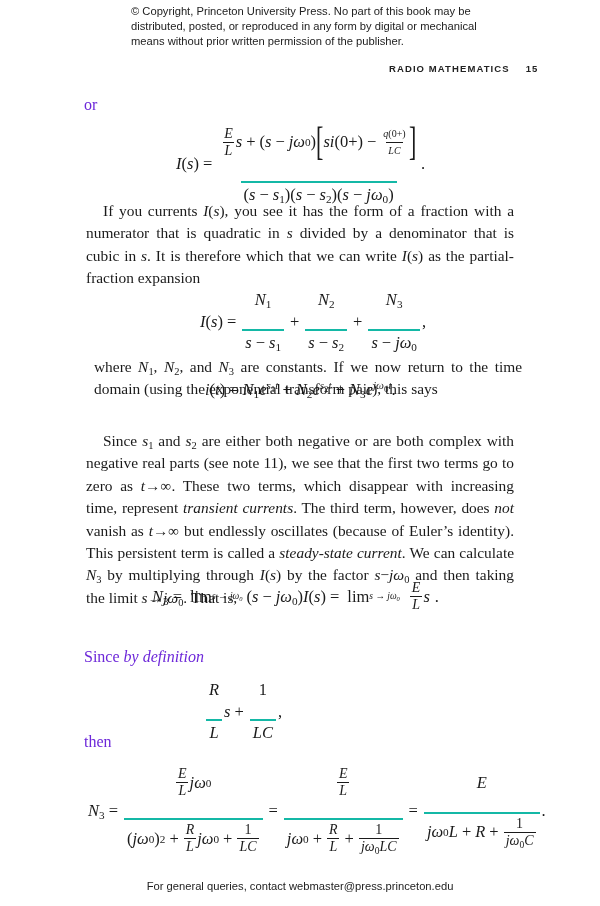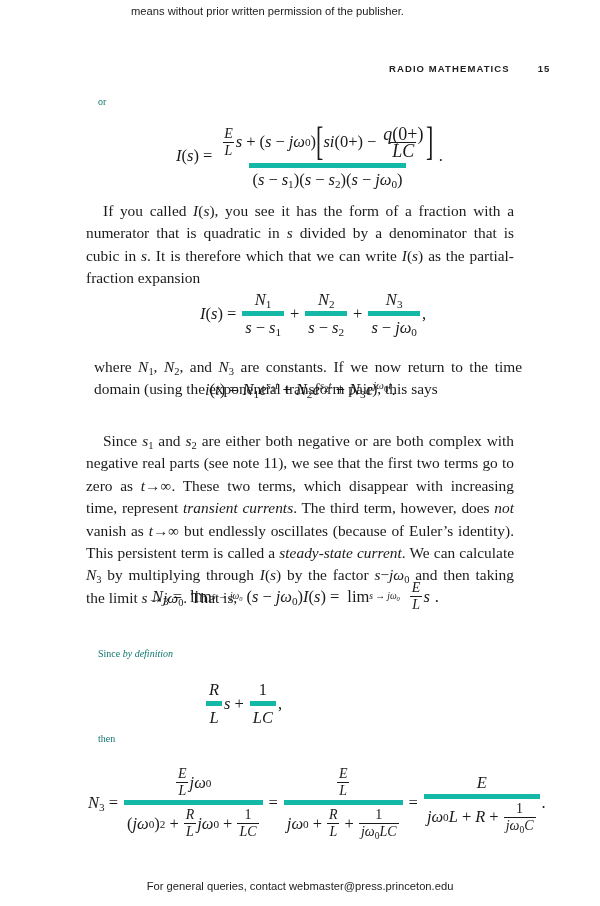--- a/index.html
+++ b/index.html
@@ -1,77 +1,79 @@
 <!DOCTYPE html>
 <html><head>
 <meta charset="utf-8">
 <style>
   html, body { margin: 0; padding: 0; background: #ffffff; }
   body { width: 600px; height: 906px; position: relative; overflow: hidden; color: #1a1a1a; }
   .sans { font-family: "Liberation Sans", sans-serif; }
   .serif { font-family: "Liberation Serif", serif; }
   .copyright { position: absolute; left: 131px; top: 4px; width: 350px; font-size: 11.2px; line-height: 15px; color: #222; }
   .running-head { position: absolute; left: 389px; top: 63px; font-size: 9.5px; letter-spacing: 1.1px; font-weight: bold; color: #222; }
-  .running-head .pno { margin-left: 28px; }
+  .running-head .pno { margin-left: 16px; }
   .para { position: absolute; left: 86px; width: 428px; font-size: 15.4px; line-height: 22.4px; text-align: justify; color: #1a1a1a; }
   .para p { margin: 0; text-indent: 17px; }
-  .plain { position: absolute; left: 98px; font-size: 10px; color: #0f766e; }
+  .plain { position: absolute; left: 84px; font-size: 16px; color: #6d28d9; }
   i, .it { font-style: italic; }
   sub { font-size: 0.68em; vertical-align: -0.3em; line-height: 0; }
   sup { font-size: 0.68em; vertical-align: 0.55em; line-height: 0; }
   .eq { position: absolute; font-family: "Liberation Serif", serif; font-size: 16.5px; color: #1a1a1a; display: flex; align-items: center; white-space: nowrap; }
   .frac { display: inline-flex; flex-direction: column; align-items: center; vertical-align: middle; margin: 0 2px; }
   .frac > .num { padding: 0 3px 1px; }
-  .frac > .den { border-top: 5px solid #14b8a6; padding: 2px 3px 0; }
+  .frac > .den { border-top: 2px solid #14b8a6; padding: 2px 3px 0; margin-top: 18px; }
   .sfrac { display: inline-flex; flex-direction: column; align-items: center; vertical-align: middle; font-size: 14px; margin: 0 1px; }
   .sfrac > .num { padding: 0 2px; line-height: 16px; }
   .sfrac > .den { border-top: 1px solid #1a1a1a; padding: 0 2px; line-height: 16px; }
   .bracket { font-size: 40px; font-weight: 100; line-height: 1; transform: scaleX(0.55); display: inline-block; margin: 0 -3px; }
   .lim { display: inline-flex; flex-direction: row; align-items: center; vertical-align: middle; margin: 0 4px; }
   .lim .under { font-size: 9.5px; font-style: italic; margin-top: -2px; }
   .op { margin: 0 4px; }
   .footer { position: absolute; left: 0; width: 600px; top: 880px; text-align: center; font-size: 11.2px; color: #222; }
 </style>
 </head>
 <body>
 
 <div class="copyright sans">
+  <div>© Copyright, Princeton University Press. No part of this book may be</div>
+  <div>distributed, posted, or reproduced in any form by digital or mechanical</div>
   <div>means without prior written permission of the publisher.</div>
 </div>
 
 <div class="running-head sans">
   <span>RADIO MATHEMATICS</span><span class="pno">15</span>
 </div>
 
 <div class="plain serif" style="top:96px;">or</div>
 
 <div class="eq" style="left:176px; top:122px;">
   <span><i>I</i>(<i>s</i>)<span class="op">=</span></span>
   <span class="frac">
     <span class="num" style="display:flex;align-items:center;">
       <span class="sfrac">
           <span class="num"><i>E</i></span>
           <span class="den"><i>L</i></span>
         </span>
       <i>s</i><span class="op">+</span>(<i>s</i><span class="op">−</span><i>jω</i><sub>0</sub>)
       <span class="bracket">[</span>
       <i>si</i>(0+)<span class="op">−</span>
-      <span class="sfrac" style="font-size:18px;">
+      <span class="sfrac" style="font-size:10px;">
           <span class="num"><i>q</i>(0+)</span>
           <span class="den"><i>LC</i></span>
         </span>
       <span class="bracket">]</span>
     </span>
     <span class="den">(<i>s</i><span class="op">−</span><i>s</i><sub>1</sub>)(<i>s</i><span class="op">−</span><i>s</i><sub>2</sub>)(<i>s</i><span class="op">−</span><i>jω</i><sub>0</sub>)</span>
   </span>
   <span>.</span>
 </div>
 
 <div class="para serif" style="top:200px;">
-  <p><span>If you called </span><i>I</i>(<i>s</i>)<span>, you see it has the form of a fraction with a numerator that is quadratic in </span><i>s</i><span> divided by a denominator that is cubic in </span><i>s</i><span>. It is therefore which that we can write </span><i>I</i>(<i>s</i>)<span> as the partial-fraction expansion</span></p>
+  <p><span>If you currents </span><i>I</i>(<i>s</i>)<span>, you see it has the form of a fraction with a numerator that is quadratic in </span><i>s</i><span> divided by a denominator that is cubic in </span><i>s</i><span>. It is therefore which that we can write </span><i>I</i>(<i>s</i>)<span> as the partial-fraction expansion</span></p>
 </div>
 
 <div class="eq" style="left:200px; top:290px;">
   <span><i>I</i>(<i>s</i>)<span class="op">=</span></span>
   <span class="frac">
       <span class="num"><i>N</i><sub>1</sub></span>
       <span class="den"><i>s</i><span class="op">−</span><i>s</i><sub>1</sub></span>
     </span>
   <span class="op">+</span>
   <span class="frac">

